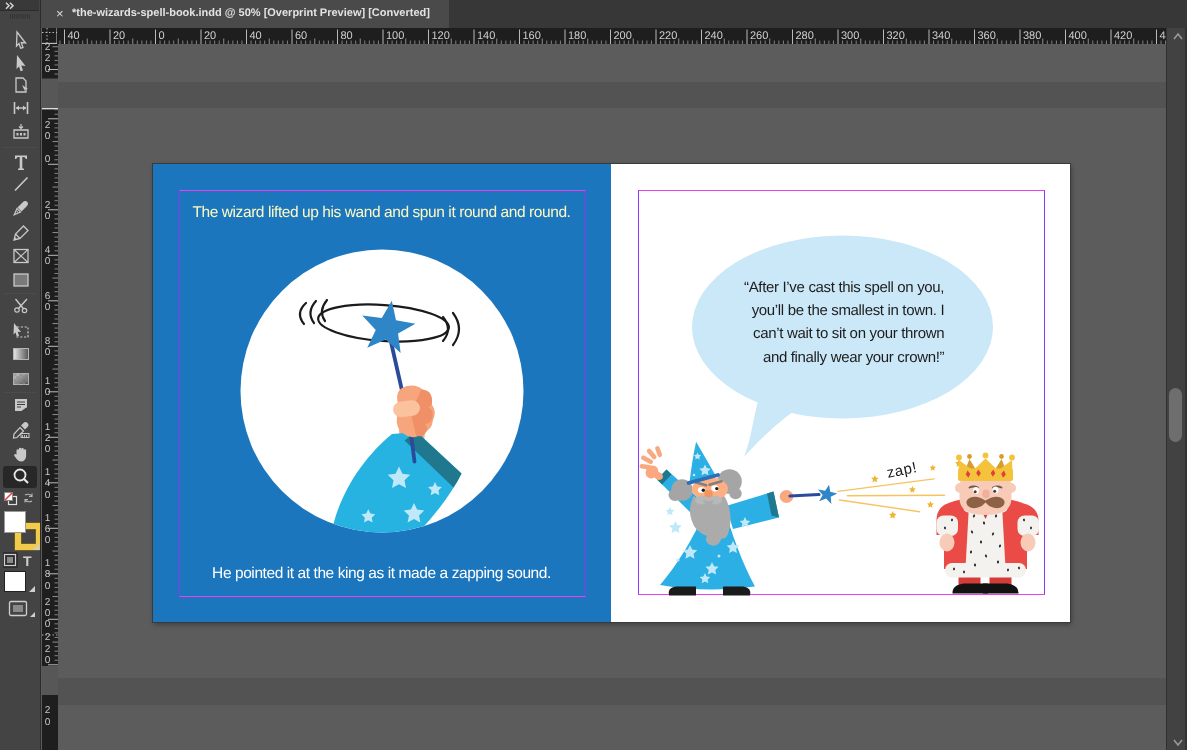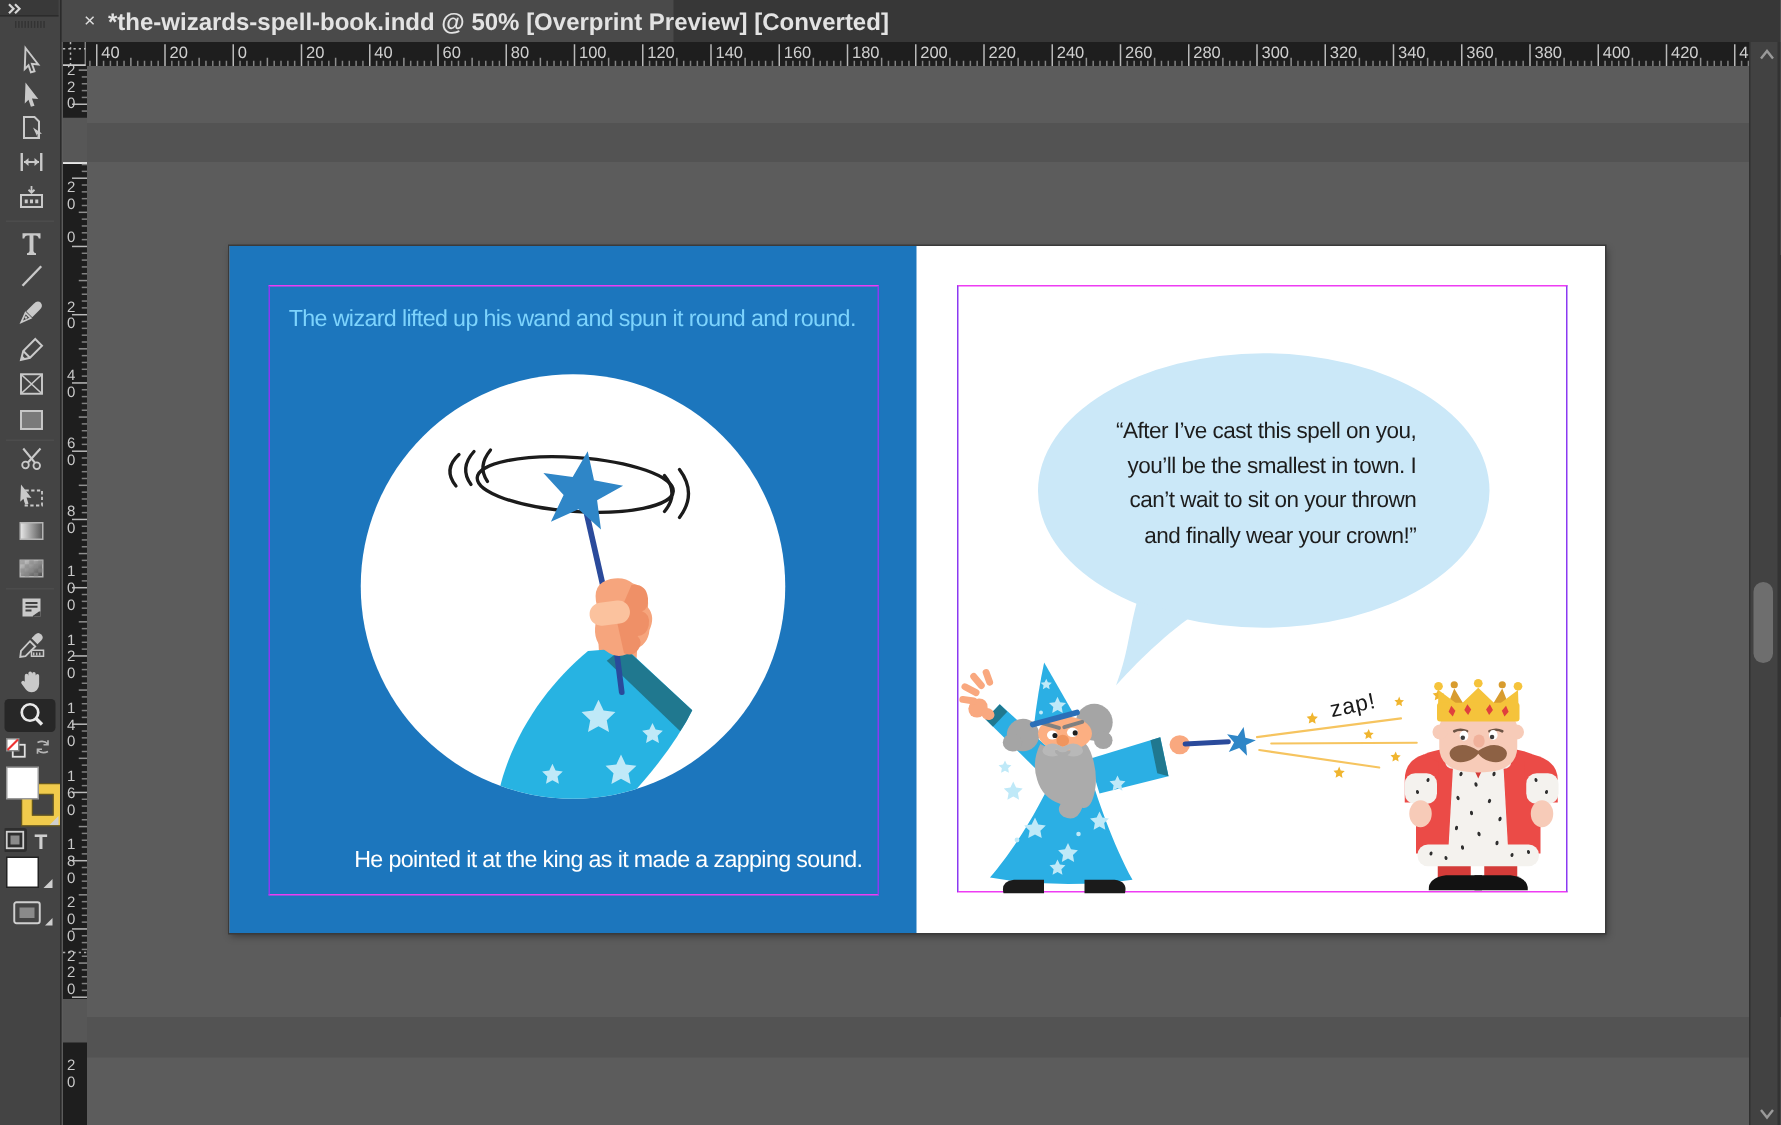--- a/index.html
+++ b/index.html
@@ -7,22 +7,22 @@
 *{-webkit-font-smoothing:antialiased;text-rendering:geometricPrecision;}
 </style></head>
 <body>
 <div class="abs" style="left:57px;top:82px;width:1109px;height:26px;background:#535353"></div>
 <div class="abs" style="left:57px;top:678px;width:1109px;height:27px;background:#535353"></div>
 <div class="abs" style="left:152.5px;top:163.5px;width:917px;height:458.5px;background:#ffffff;outline:1px solid #3a3a3a;box-shadow:1px 2px 5px rgba(0,0,0,0.4);">
     <div class="abs" style="left:0;top:0;width:458.5px;height:458.5px;background:#1c76bd"></div>
   </div>
 <div class="abs" style="left:179px;top:190px;width:405px;height:405px;border-left:1.5px solid #8b3af2;border-right:1.5px solid #8b3af2;border-top:1.5px solid #ee3cf3;border-bottom:1.5px solid #ee3cf3;"></div>
 <div class="abs" style="left:637.5px;top:190px;width:405.0px;height:403px;border-left:1.5px solid #8b3af2;border-right:1.5px solid #8b3af2;border-top:1.5px solid #ee3cf3;border-bottom:1.5px solid #ee3cf3;"></div>
-<div class="abs" style="left:152px;top:203.5px;width:459px;text-align:center;color:#7dd3fc;font-size:15.5px;letter-spacing:-0.42px;white-space:nowrap;">The wizard lifted up his wand and spun it round and round.</div>
-<div class="abs" style="left:152px;top:564.5px;width:459px;text-align:center;color:#ffffff;font-size:15.5px;letter-spacing:-0.42px;white-space:nowrap;padding-left:24px;">He pointed it at the king as it made a zapping sound.</div>
+<div class="abs" style="left:152px;top:203.5px;width:459px;text-align:center;color:#fef9c3;font-size:15.5px;letter-spacing:-0.42px;white-space:nowrap;">The wizard lifted up his wand and spun it round and round.</div>
+<div class="abs" style="left:152px;top:564.5px;width:459px;text-align:center;color:#ffffff;font-size:15.5px;letter-spacing:-0.42px;white-space:nowrap;">He pointed it at the king as it made a zapping sound.</div>
 <svg class="abs" style="left:240px;top:249px" width="284" height="284" viewBox="0 0 284 284">
 <defs>
       <clipPath id="cc">
         <circle cx="142" cy="142" r="141.5"></circle>
       </clipPath>
     </defs>
 <circle cx="142" cy="142" r="141.5" fill="#ffffff"></circle>
 <g clip-path="url(#cc)">
 
 <g stroke="#1b1b1b" stroke-width="2.2" fill="none" stroke-linecap="round">
@@ -235,21 +235,21 @@
 <path d="M 391.5,306.5 l 2.3,3.6 -2.3,3.6 -2.3,-3.6 Z" transform="rotate(8 391.5 310.1)"></path>
 </g>
 </g>
 </g>
 </svg>
 <div class="abs" style="left:882px;top:461.5px;width:40px;text-align:center;color:#1a1a1a;font-size:15px;letter-spacing:0.6px;transform:rotate(-12deg);">zap!</div>
 <div class="abs" style="left:744px;top:276px;color:#1d1d1d;font-size:15px;letter-spacing:-0.33px;line-height:23.2px;white-space:nowrap;text-align:right;">“After I’ve cast this spell on you,<br>you’ll be the smallest in town. I<br>can’t wait to sit on your thrown<br>and finally wear your crown!”</div>
 <div class="abs" style="left:0;top:0;width:1187px;height:27.5px;background:#373737"></div>
 <div class="abs" style="left:40.5px;top:0;width:408px;height:27.5px;background:#4a4a4a"></div>
 <div class="abs" style="left:56px;top:6px;width:14px;height:16px;color:#dedede;font-size:13px;">×</div>
-<div class="abs" style="left:72px;top:7px;color:#e3e3e3;font-size:16px;font-weight:bold;letter-spacing:0px;white-space:nowrap;text-align:right;">*the-wizards-spell-book.indd @ 50% [Overprint Preview] [Converted]</div>
+<div class="abs" style="left:72px;top:7px;color:#e3e3e3;font-size:11px;font-weight:bold;letter-spacing:0px;white-space:nowrap;text-align:right;">*the-wizards-spell-book.indd @ 50% [Overprint Preview] [Converted]</div>
 <div class="abs" style="left:0;top:0;width:40px;height:750px;background:#444444;border-right:1.5px solid #2b2b2b;"></div>
 <div class="abs" style="left:0;top:0;width:38.5px;height:10.2px;background:#393939;border-bottom:1px solid #2c2c2c;"></div>
 <svg class="abs" style="left:5px;top:1.5px" width="10" height="8">
     <path d="M 1,0.8 L 4,3.8 L 1,6.8 M 5,0.8 L 8,3.8 L 5,6.8" fill="none" stroke="#d5d5d5" stroke-width="1.5"></path>
   </svg>
 <svg class="abs" style="left:9.5px;top:13.8px" width="21" height="5">
     <rect x="0.0" y="0" width="0.95" height="4.6" fill="#333333"></rect>
     <rect x="2.1" y="0" width="0.95" height="4.6" fill="#333333"></rect>
     <rect x="4.2" y="0" width="0.95" height="4.6" fill="#333333"></rect>
     <rect x="6.3" y="0" width="0.95" height="4.6" fill="#333333"></rect>

